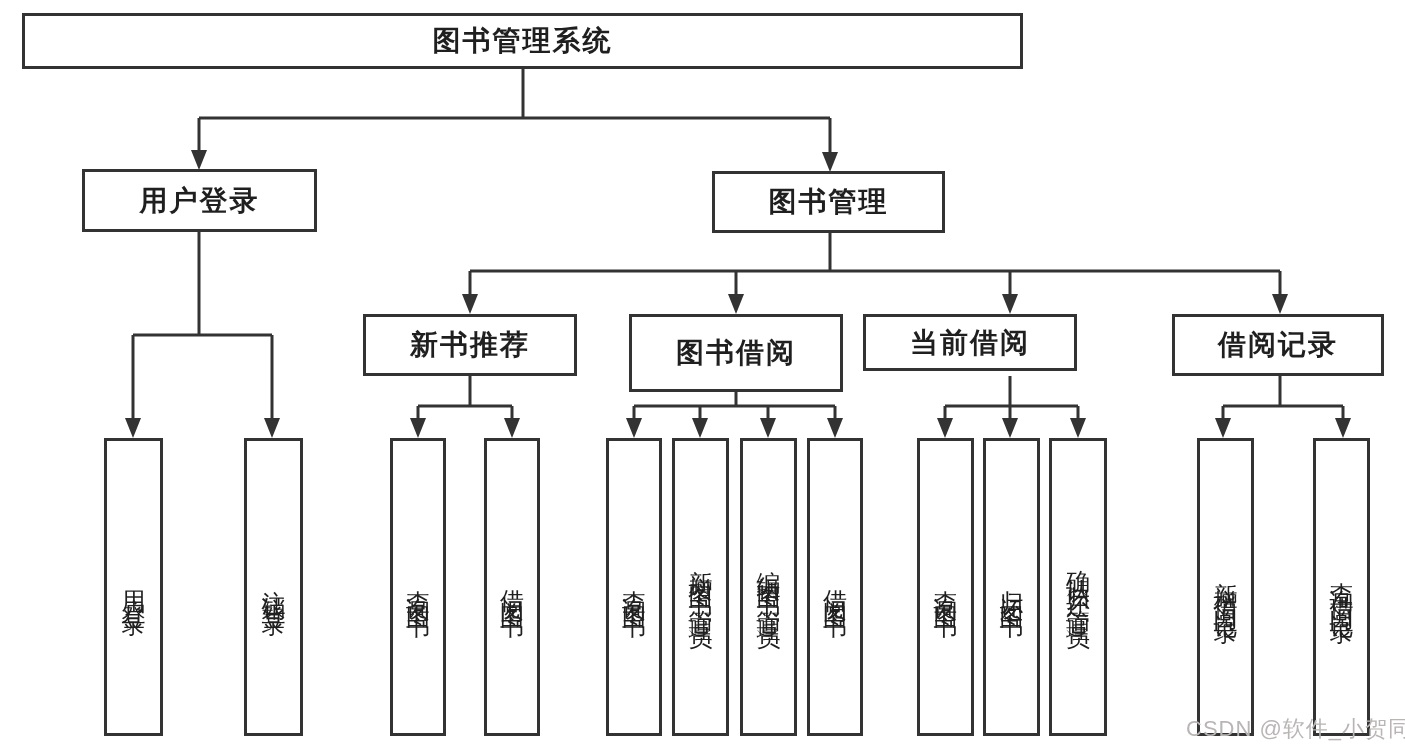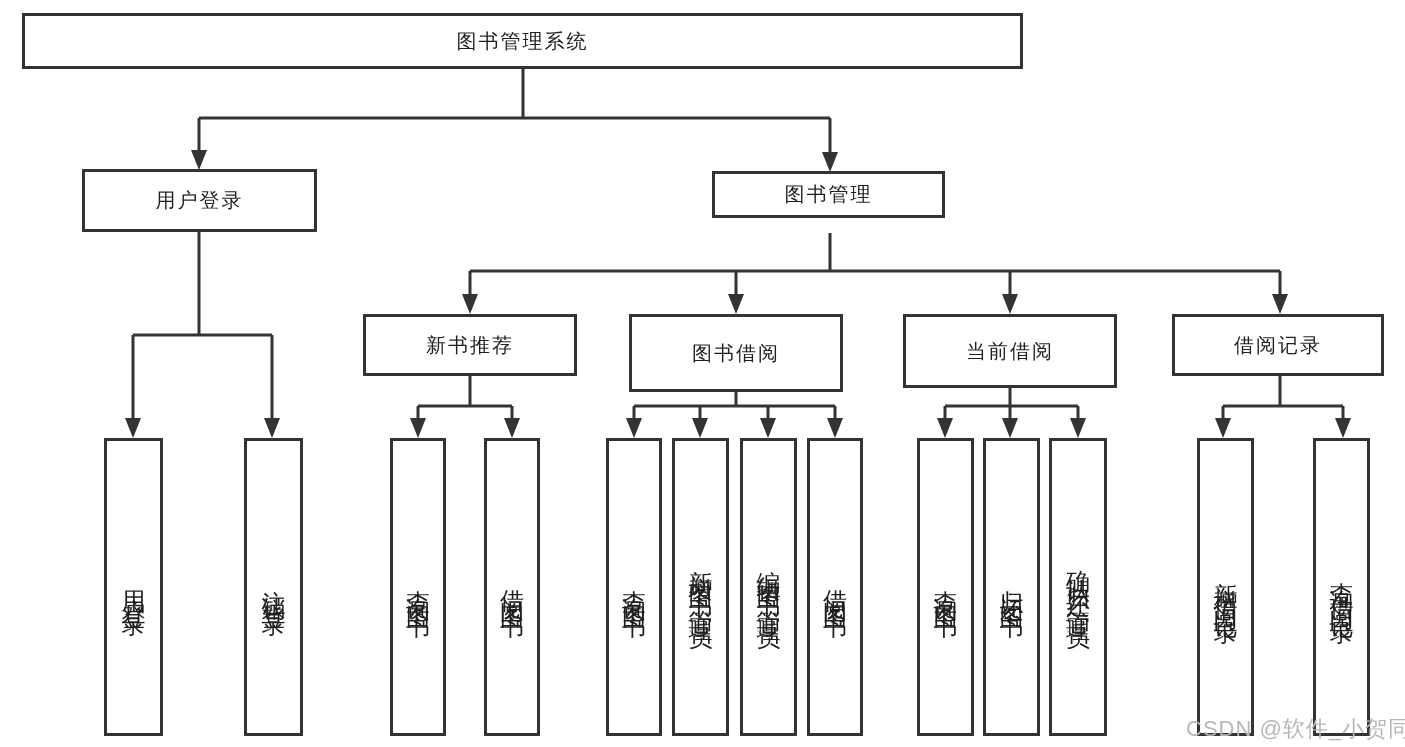--- a/index.html
+++ b/index.html
@@ -27,23 +27,24 @@
     box-sizing: border-box;
     background: #ffffff;
     border: 3px solid #333333;
     color: #1f1f1f;
     display: flex;
     align-items: center;
     justify-content: center;
     text-align: center;
   }
   .hbox {
-    font-size: 20px;
+    font-size: 28px;
     letter-spacing: 2px;
     white-space: nowrap;
+    font-weight: bold;
   }
   .vbox {
     font-size: 24px;
     writing-mode: vertical-rl;
     text-orientation: mixed;
     letter-spacing: 8px;
     line-height: 1;
   }
   .watermark {
     position: absolute;
@@ -126,25 +127,25 @@
       <polygon points="1002,418 1018,418 1010,438"></polygon>
       <polygon points="1070,418 1086,418 1078,438"></polygon>
       <polygon points="1215,418 1231,418 1223,438"></polygon>
       <polygon points="1335,418 1351,418 1343,438"></polygon>
     </g>
   </svg>
 
   <div class="node hbox" style="left:22px; top:13px; width:1001px; height:56px;">图书管理系统</div>
 
   <div class="node hbox" style="left:82px; top:169px; width:235px; height:63px;">用户登录</div>
-  <div class="node hbox" style="left:712px; top:171px; width:233px; height:47px;">图书管理</div>
+  <div class="node hbox" style="left:712px; top:171px; width:233px; height:62px;">图书管理</div>
 
   <div class="node hbox" style="left:363px; top:314px; width:214px; height:62px;">新书推荐</div>
   <div class="node hbox" style="left:629px; top:314px; width:214px; height:78px;">图书借阅</div>
-  <div class="node hbox" style="left:903px; top:314px; width:214px; height:74px;">当前借阅</div>
+  <div class="node hbox" style="left:863px; top:314px; width:214px; height:57px;">当前借阅</div>
   <div class="node hbox" style="left:1172px; top:314px; width:212px; height:62px;">借阅记录</div>
 
   <div class="node vbox" style="left:104px; top:438px; width:59px; height:298px;">用户登录</div>
   <div class="node vbox" style="left:244px; top:438px; width:59px; height:298px;">注销登录</div>
 
   <div class="node vbox" style="left:390px; top:438px; width:56px; height:298px;">查询图书</div>
   <div class="node vbox" style="left:484px; top:438px; width:56px; height:298px;">借阅图书</div>
 
   <div class="node vbox" style="left:606px; top:438px; width:56px; height:298px;">查询图书</div>
   <div class="node vbox" style="left:672px; top:438px; width:57px; height:298px;">新增图书（管理员）</div>

